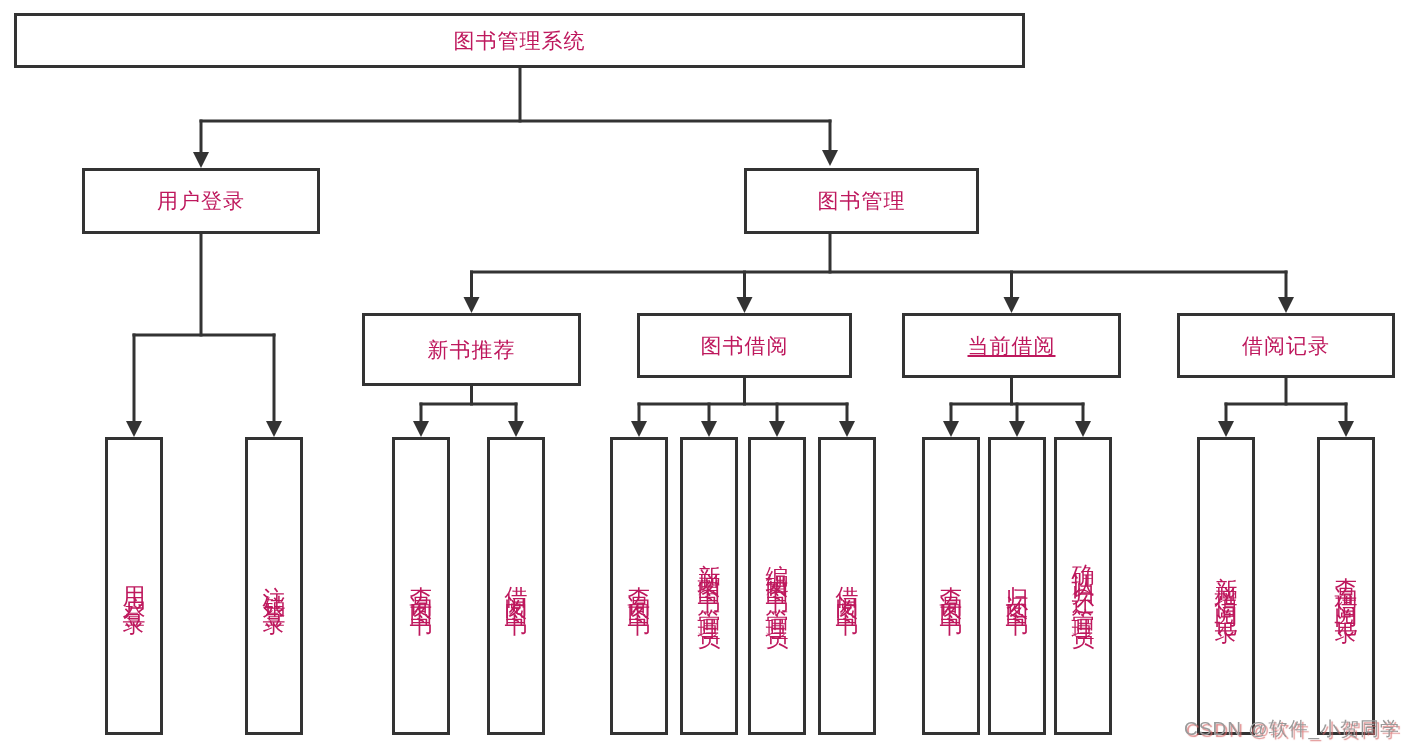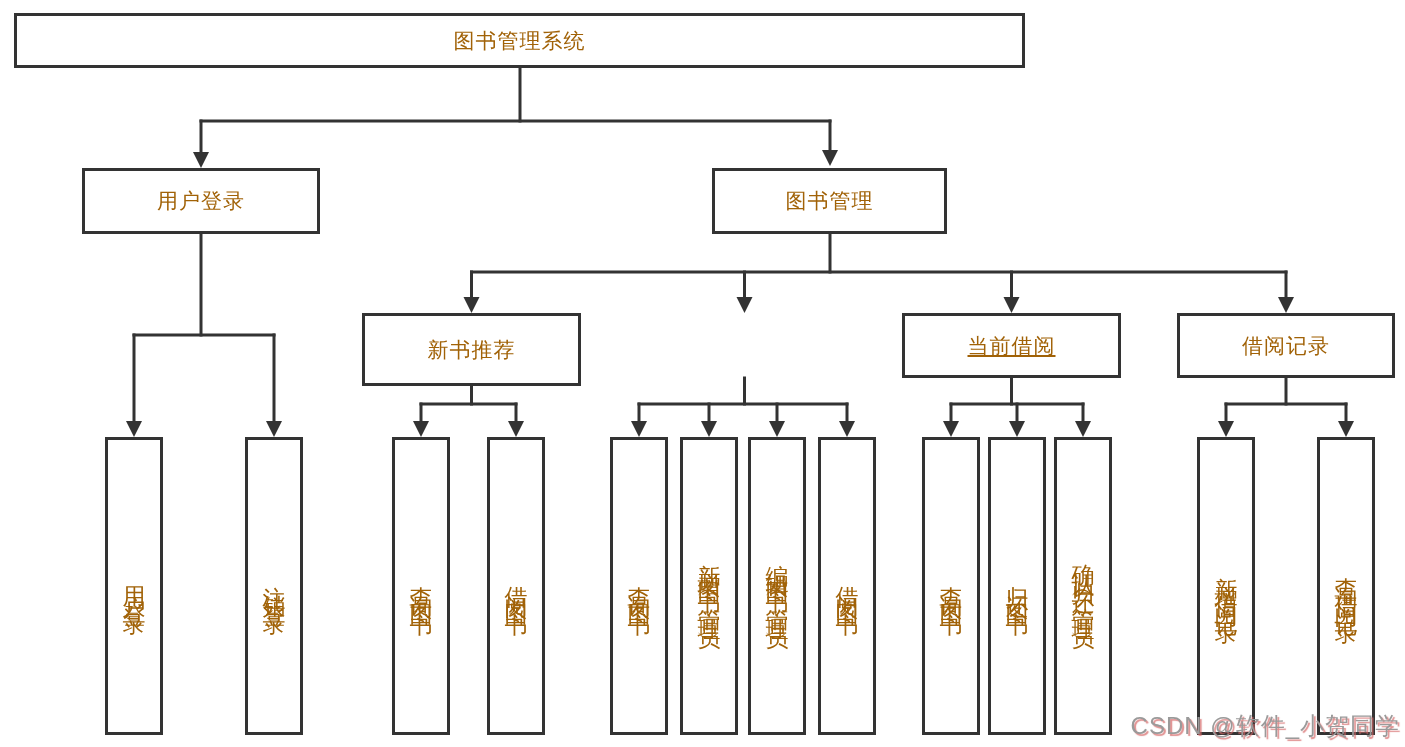--- a/index.html
+++ b/index.html
@@ -13,41 +13,41 @@
   }
   .stage svg.connectors {
     position: absolute;
     left: 0; top: 0;
   }
   .box {
     position: absolute;
     box-sizing: border-box;
     background: #ffffff;
     border: 3px solid #333333;
-    color: #a16207;
+    color: #be185d;
     display: flex;
     align-items: center;
     justify-content: center;
     font-size: 21px;
     letter-spacing: 1px;
     text-align: center;
     line-height: 1.1;
   }
   .leaf {
     writing-mode: vertical-rl;
     text-orientation: mixed;
     font-size: 23px;
     letter-spacing: 9px;
     line-height: 1;
   }
   .watermark {
     position: absolute;
     right: 5px;
     bottom: 5px;
-    font-size: 24px;
+    font-size: 19px;
     color: #9a9a9a;
     letter-spacing: 1px;
     text-shadow: 2px 2px 1px rgba(214, 104, 104, 0.75);
     white-space: nowrap;
   }
 </style>
 </head>
 <body>
 
 <div class="stage">
@@ -114,23 +114,24 @@
       <polygon points="1009,421 1025,421 1017,437"></polygon>
       <polygon points="1075,421 1091,421 1083,437"></polygon>
       <polygon points="1218,421 1234,421 1226,437"></polygon>
       <polygon points="1338,421 1354,421 1346,437"></polygon>
     </g>
   </svg>
 
   <div class="box" style="left:14px; top:13px; width:1011px; height:55px;">图书管理系统</div>
 
   <div class="box" style="left:82px; top:168px; width:238px; height:66px;">用户登录</div>
-  <div class="box" style="left:712px; top:168px; width:235px; height:66px;">图书管理</div>
+  <div class="box" style="left:744px; top:168px; width:235px; height:66px;">图书管理</div>
 
   <div class="box" style="left:362px; top:313px; width:219px; height:73px;">新书推荐</div>
+  <div class="box" style="left:637px; top:313px; width:215px; height:65px;">图书借阅</div>
   <div class="box" style="left:902px; top:313px; width:219px; height:65px;text-decoration:underline;">当前借阅</div>
   <div class="box" style="left:1177px; top:313px; width:218px; height:65px;">借阅记录</div>
 
   <div class="box leaf" style="left:105px; top:437px; width:58px; height:298px;">用户登录</div>
   <div class="box leaf" style="left:245px; top:437px; width:58px; height:298px;">注销登录</div>
 
   <div class="box leaf" style="left:392px; top:437px; width:58px; height:298px;">查询图书</div>
   <div class="box leaf" style="left:487px; top:437px; width:58px; height:298px;">借阅图书</div>
 
   <div class="box leaf" style="left:610px; top:437px; width:58px; height:298px;">查询图书</div>

